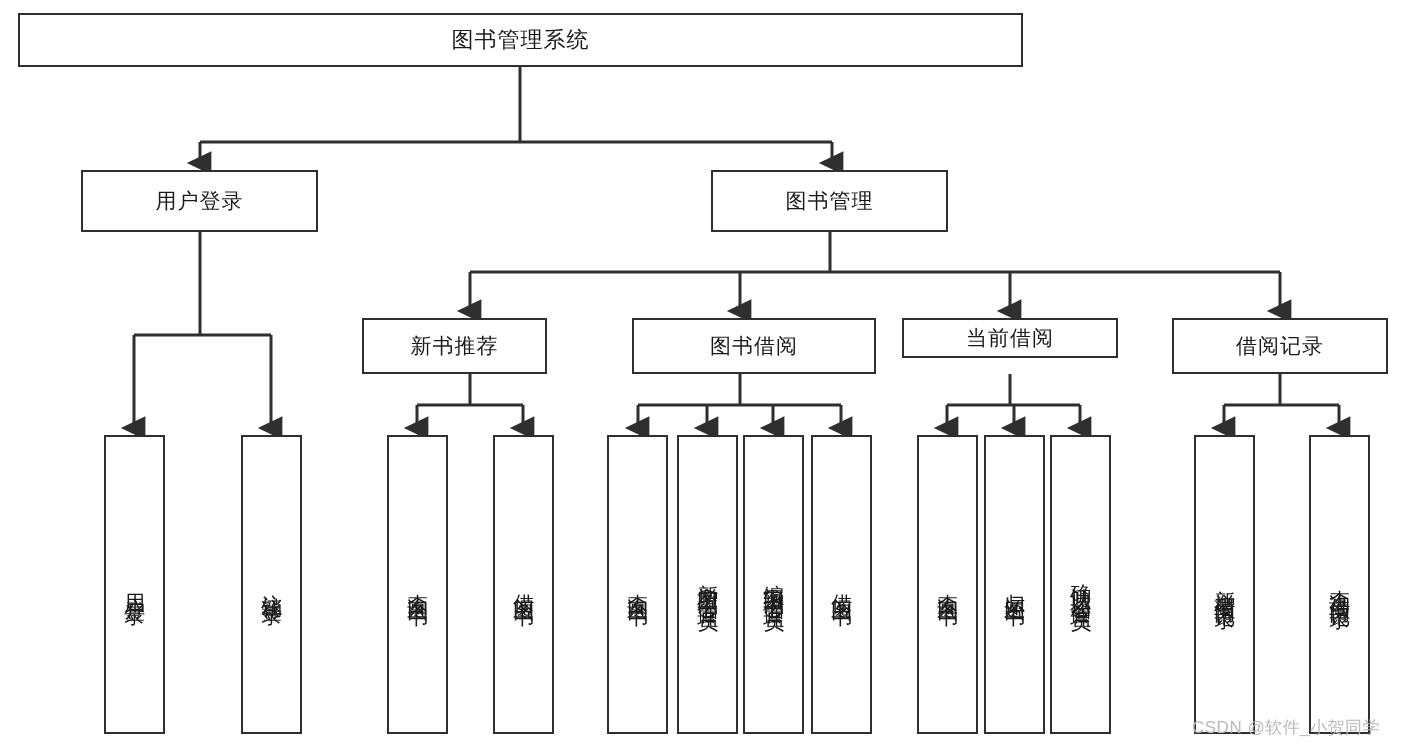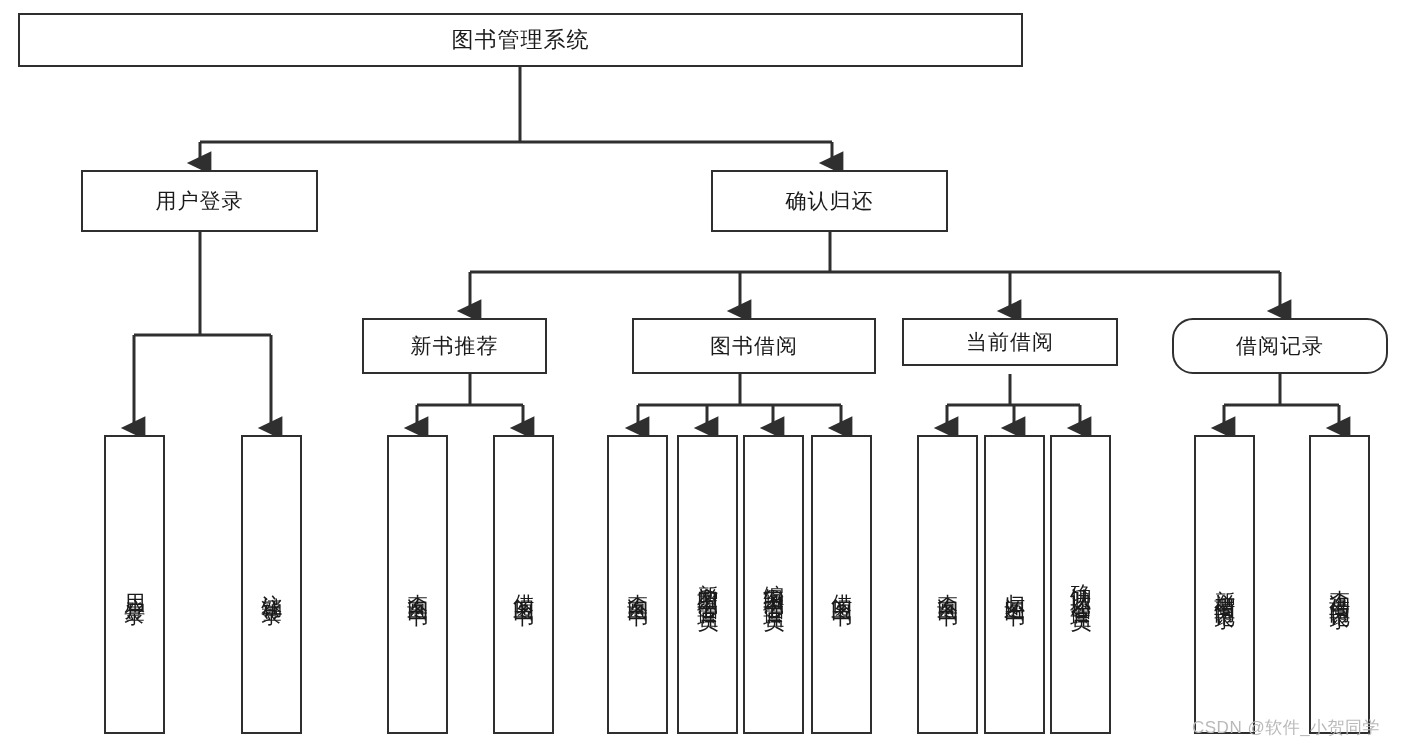--- a/index.html
+++ b/index.html
@@ -116,33 +116,33 @@
   </svg>
 
   <div class="node root" style="left:18px; top:13px; width:1005px; height:54px;">
     <span class="label">图书管理系统</span>
   </div>
 
   <div class="node" style="left:81px; top:170px; width:237px; height:62px;">
     <span class="label">用户登录</span>
   </div>
   <div class="node" style="left:711px; top:170px; width:237px; height:62px;">
-    <span class="label">确认归还</span>
+    <span class="label">图书管理</span>
   </div>
 
   <div class="node" style="left:362px; top:318px; width:185px; height:56px;">
     <span class="label">新书推荐</span>
   </div>
   <div class="node" style="left:632px; top:318px; width:244px; height:56px;">
     <span class="label">图书借阅</span>
   </div>
-  <div class="node" style="left:902px; top:318px; width:216px; height:48px;">
+  <div class="node" style="left:902px; top:318px; width:216px; height:40px;">
     <span class="label">当前借阅</span>
   </div>
-  <div class="node" style="left:1172px; top:318px; width:216px; height:56px;border-radius:21px;">
+  <div class="node" style="left:1172px; top:318px; width:216px; height:56px;">
     <span class="label">借阅记录</span>
   </div>
 
   <div class="node vertical" style="left:104px; top:435px; width:61px; height:299px;">
     <span class="label">用户登录</span>
   </div>
   <div class="node vertical" style="left:241px; top:435px; width:61px; height:299px;">
     <span class="label">注销登录</span>
   </div>
 

